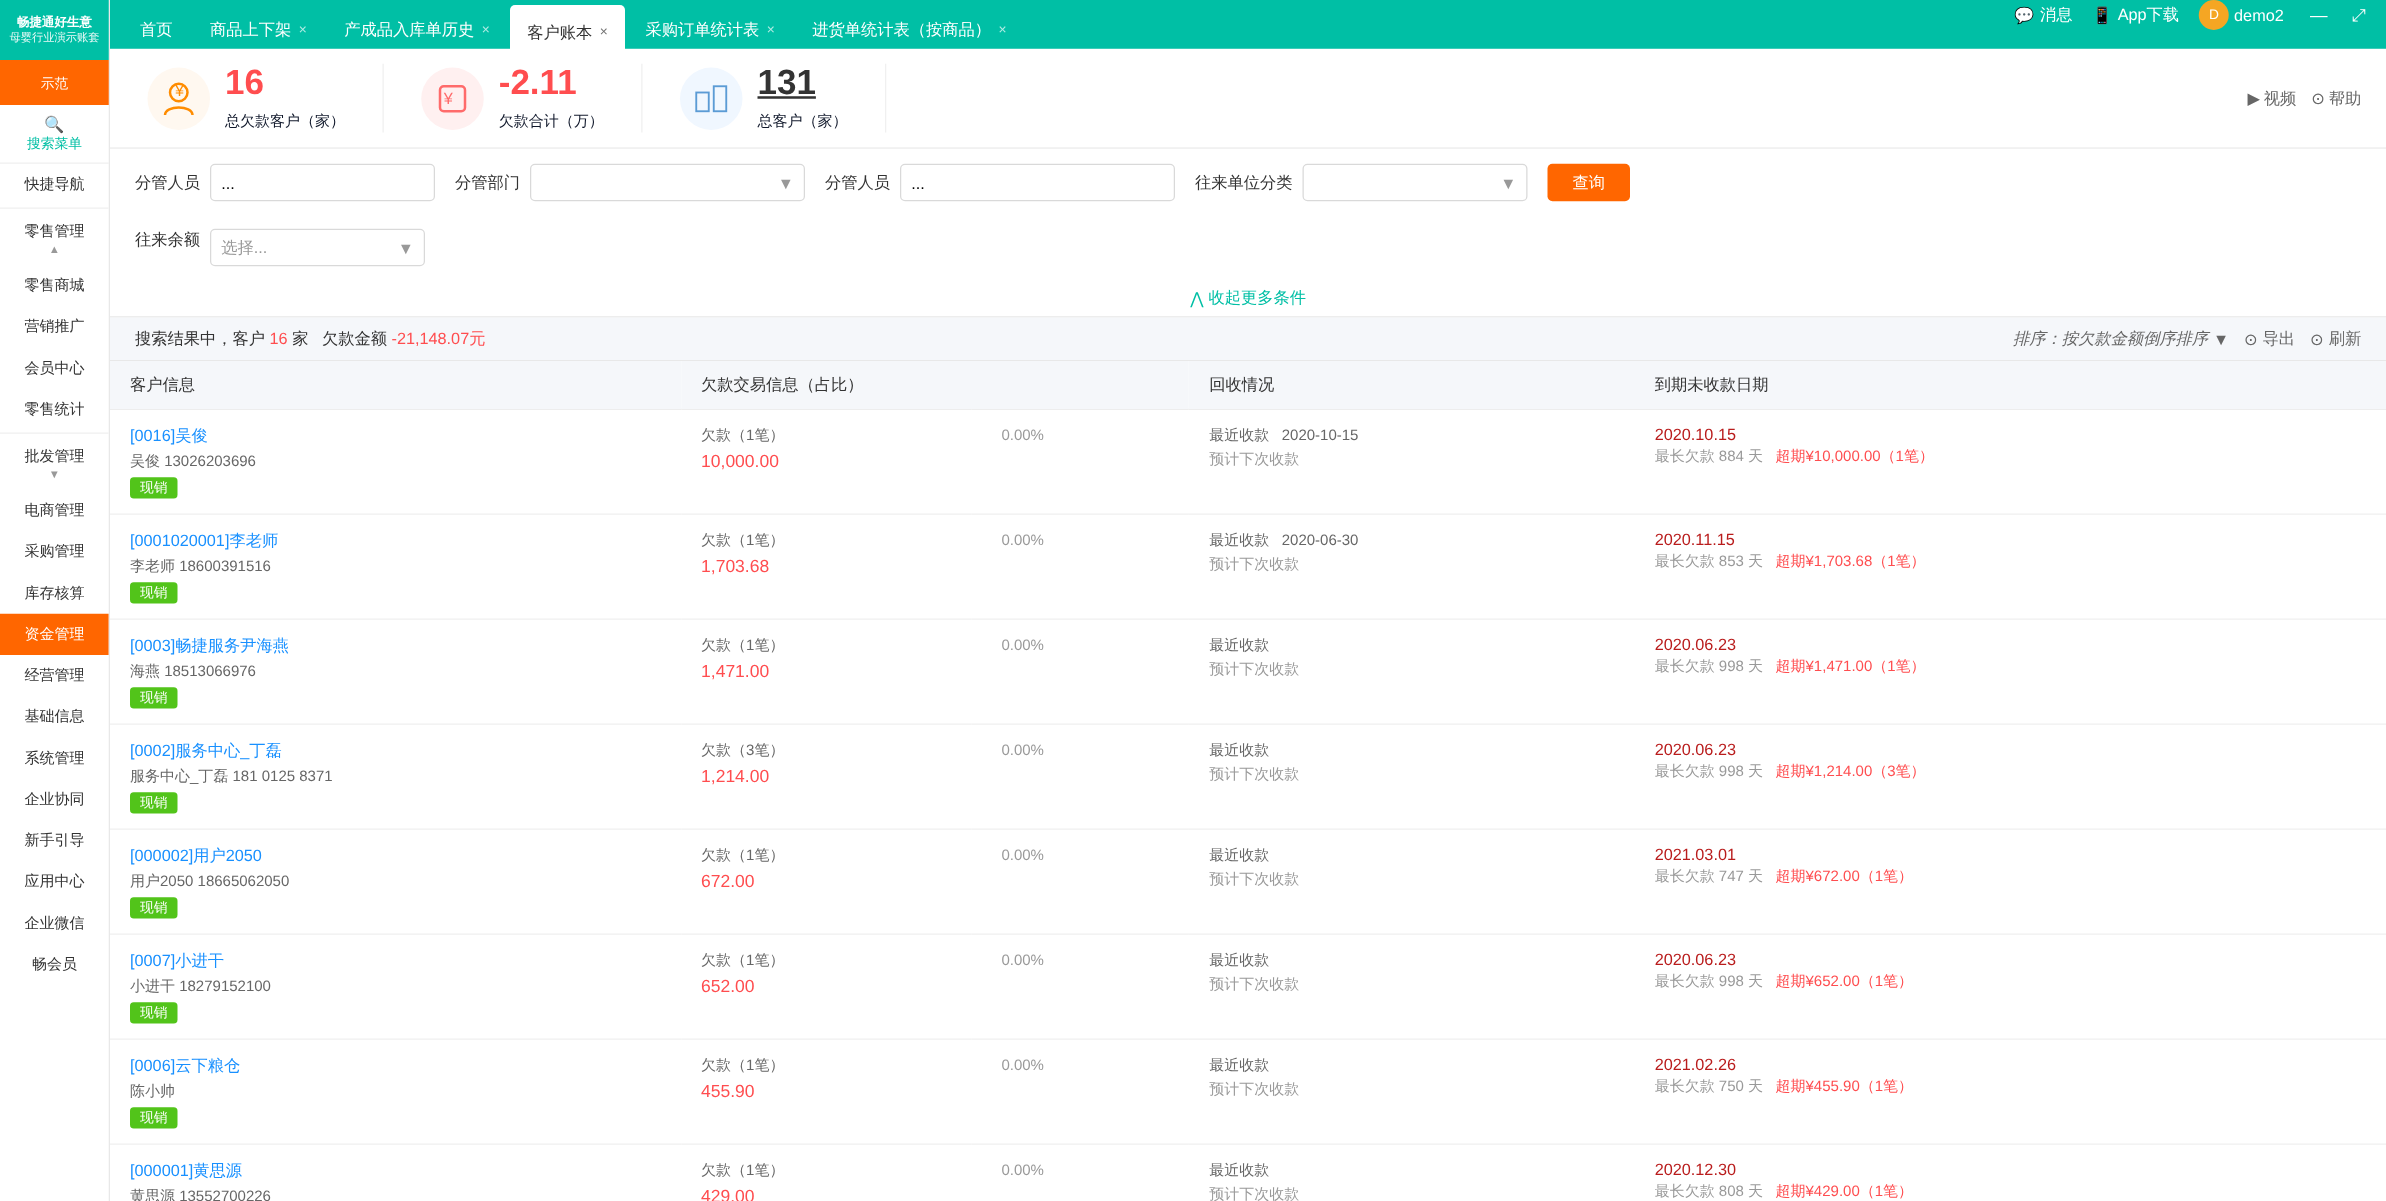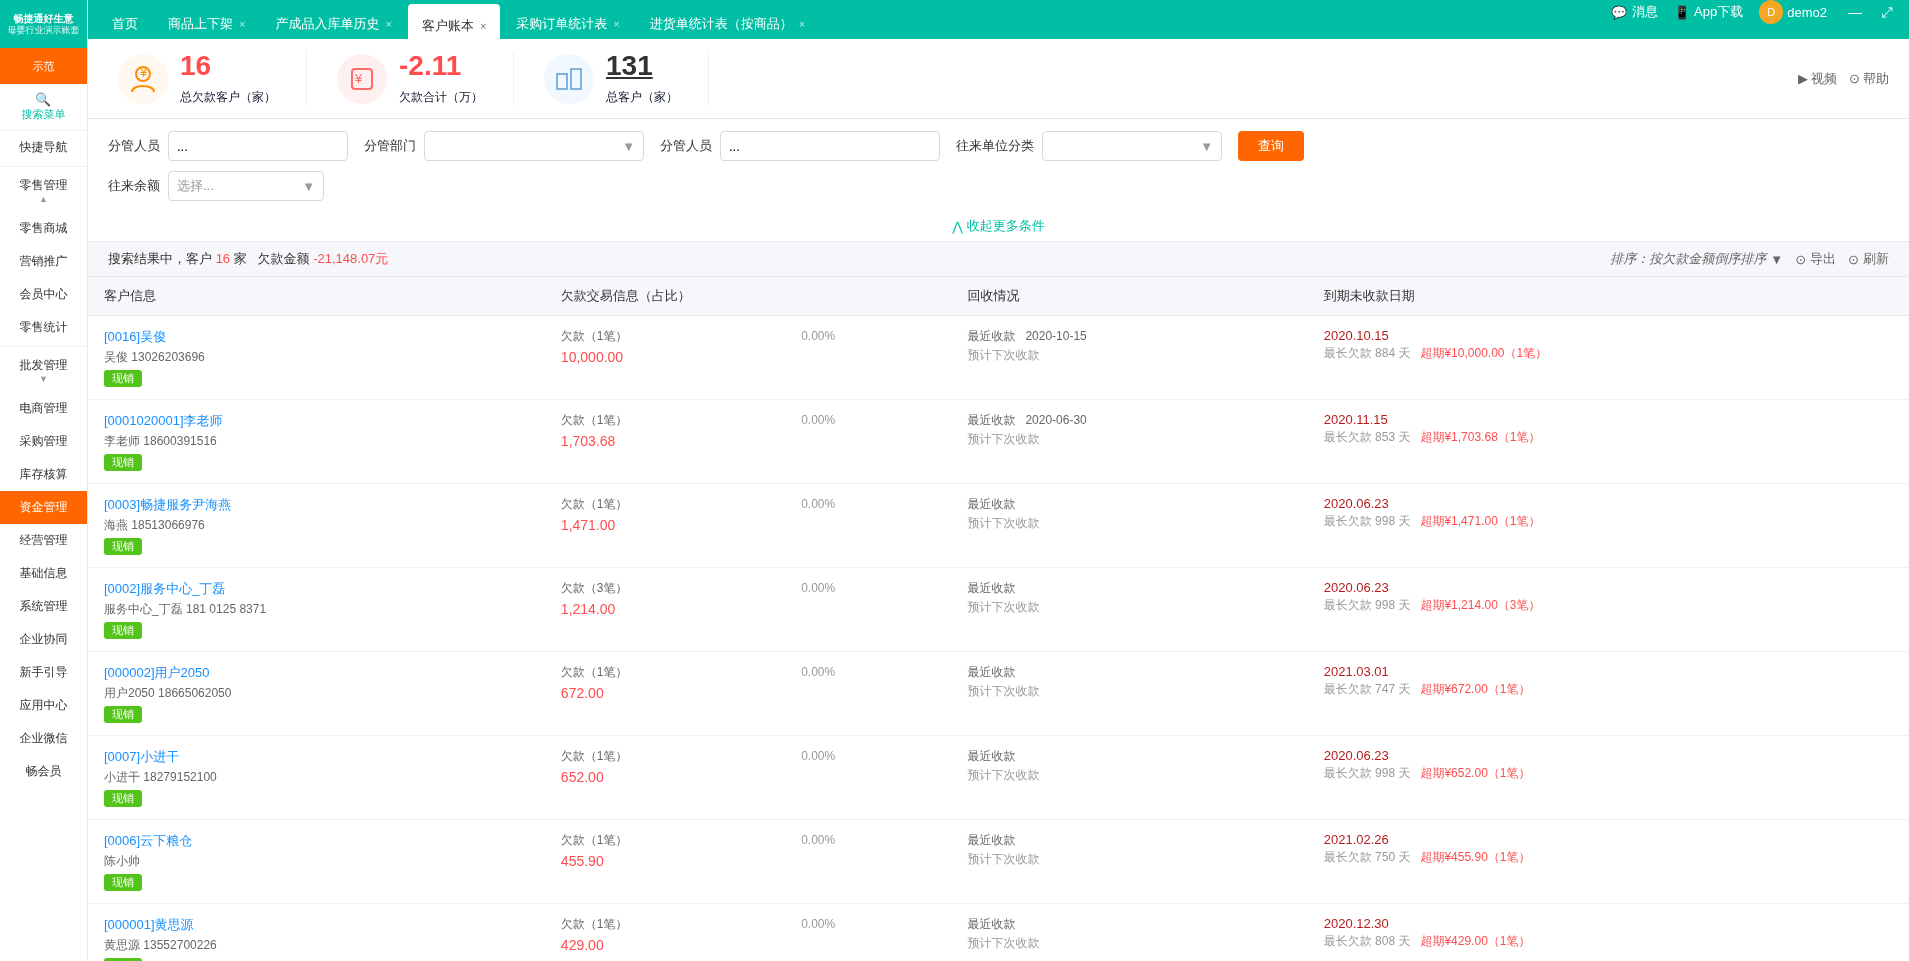--- a/index.html
+++ b/index.html
@@ -293,21 +293,21 @@
         <div class="filter-select" style="width:180px;">
           <span></span>
           <span style="color:#999;">▼</span>
         </div>
       </div>
       <button class="btn-search">查询</button>
     </div>
     <div class="filter-row">
       <div class="filter-item">
         <span class="filter-label">往来余额</span>
-        <div class="filter-select" style="width:156px;">
+        <div class="filter-select" style="width:172px;margin-top:12px;">
           <span style="color:#999;">选择...</span>
           <span style="color:#999;">▼</span>
         </div>
       </div>
     </div>
     <div class="collapse-bar">
       <span>⋀</span>
       <span>收起更多条件</span>
     </div>
   </div>

